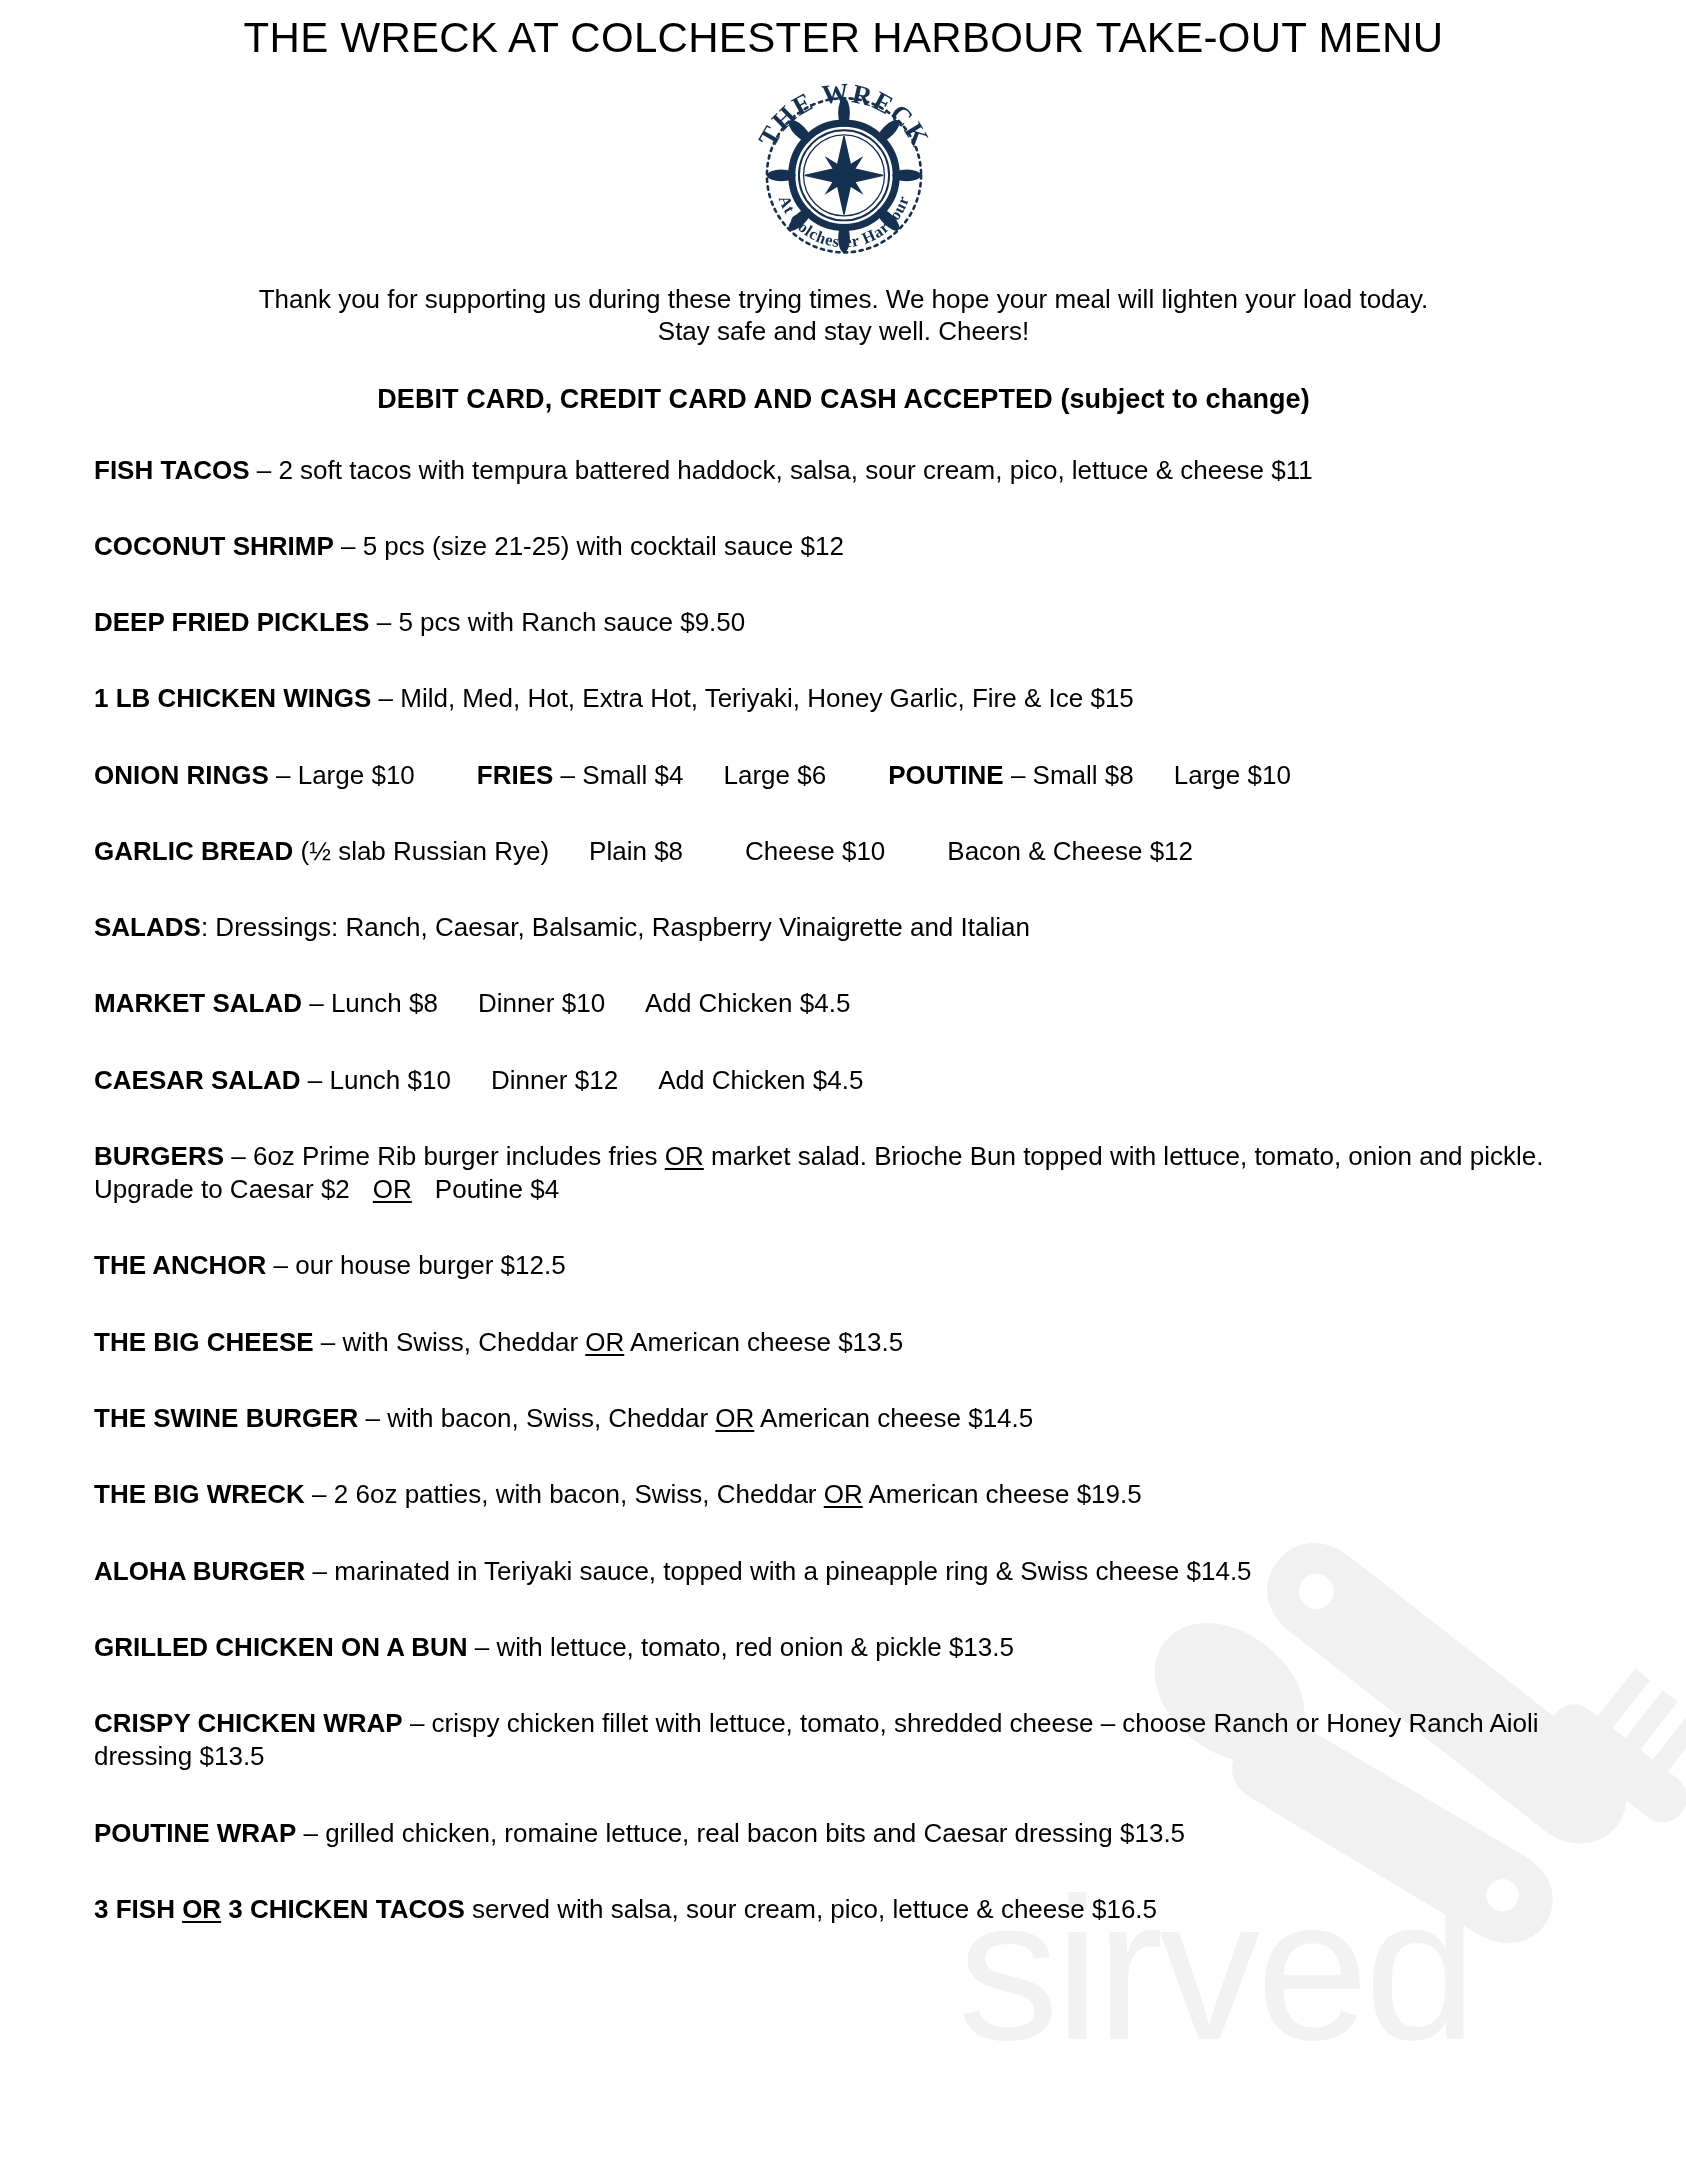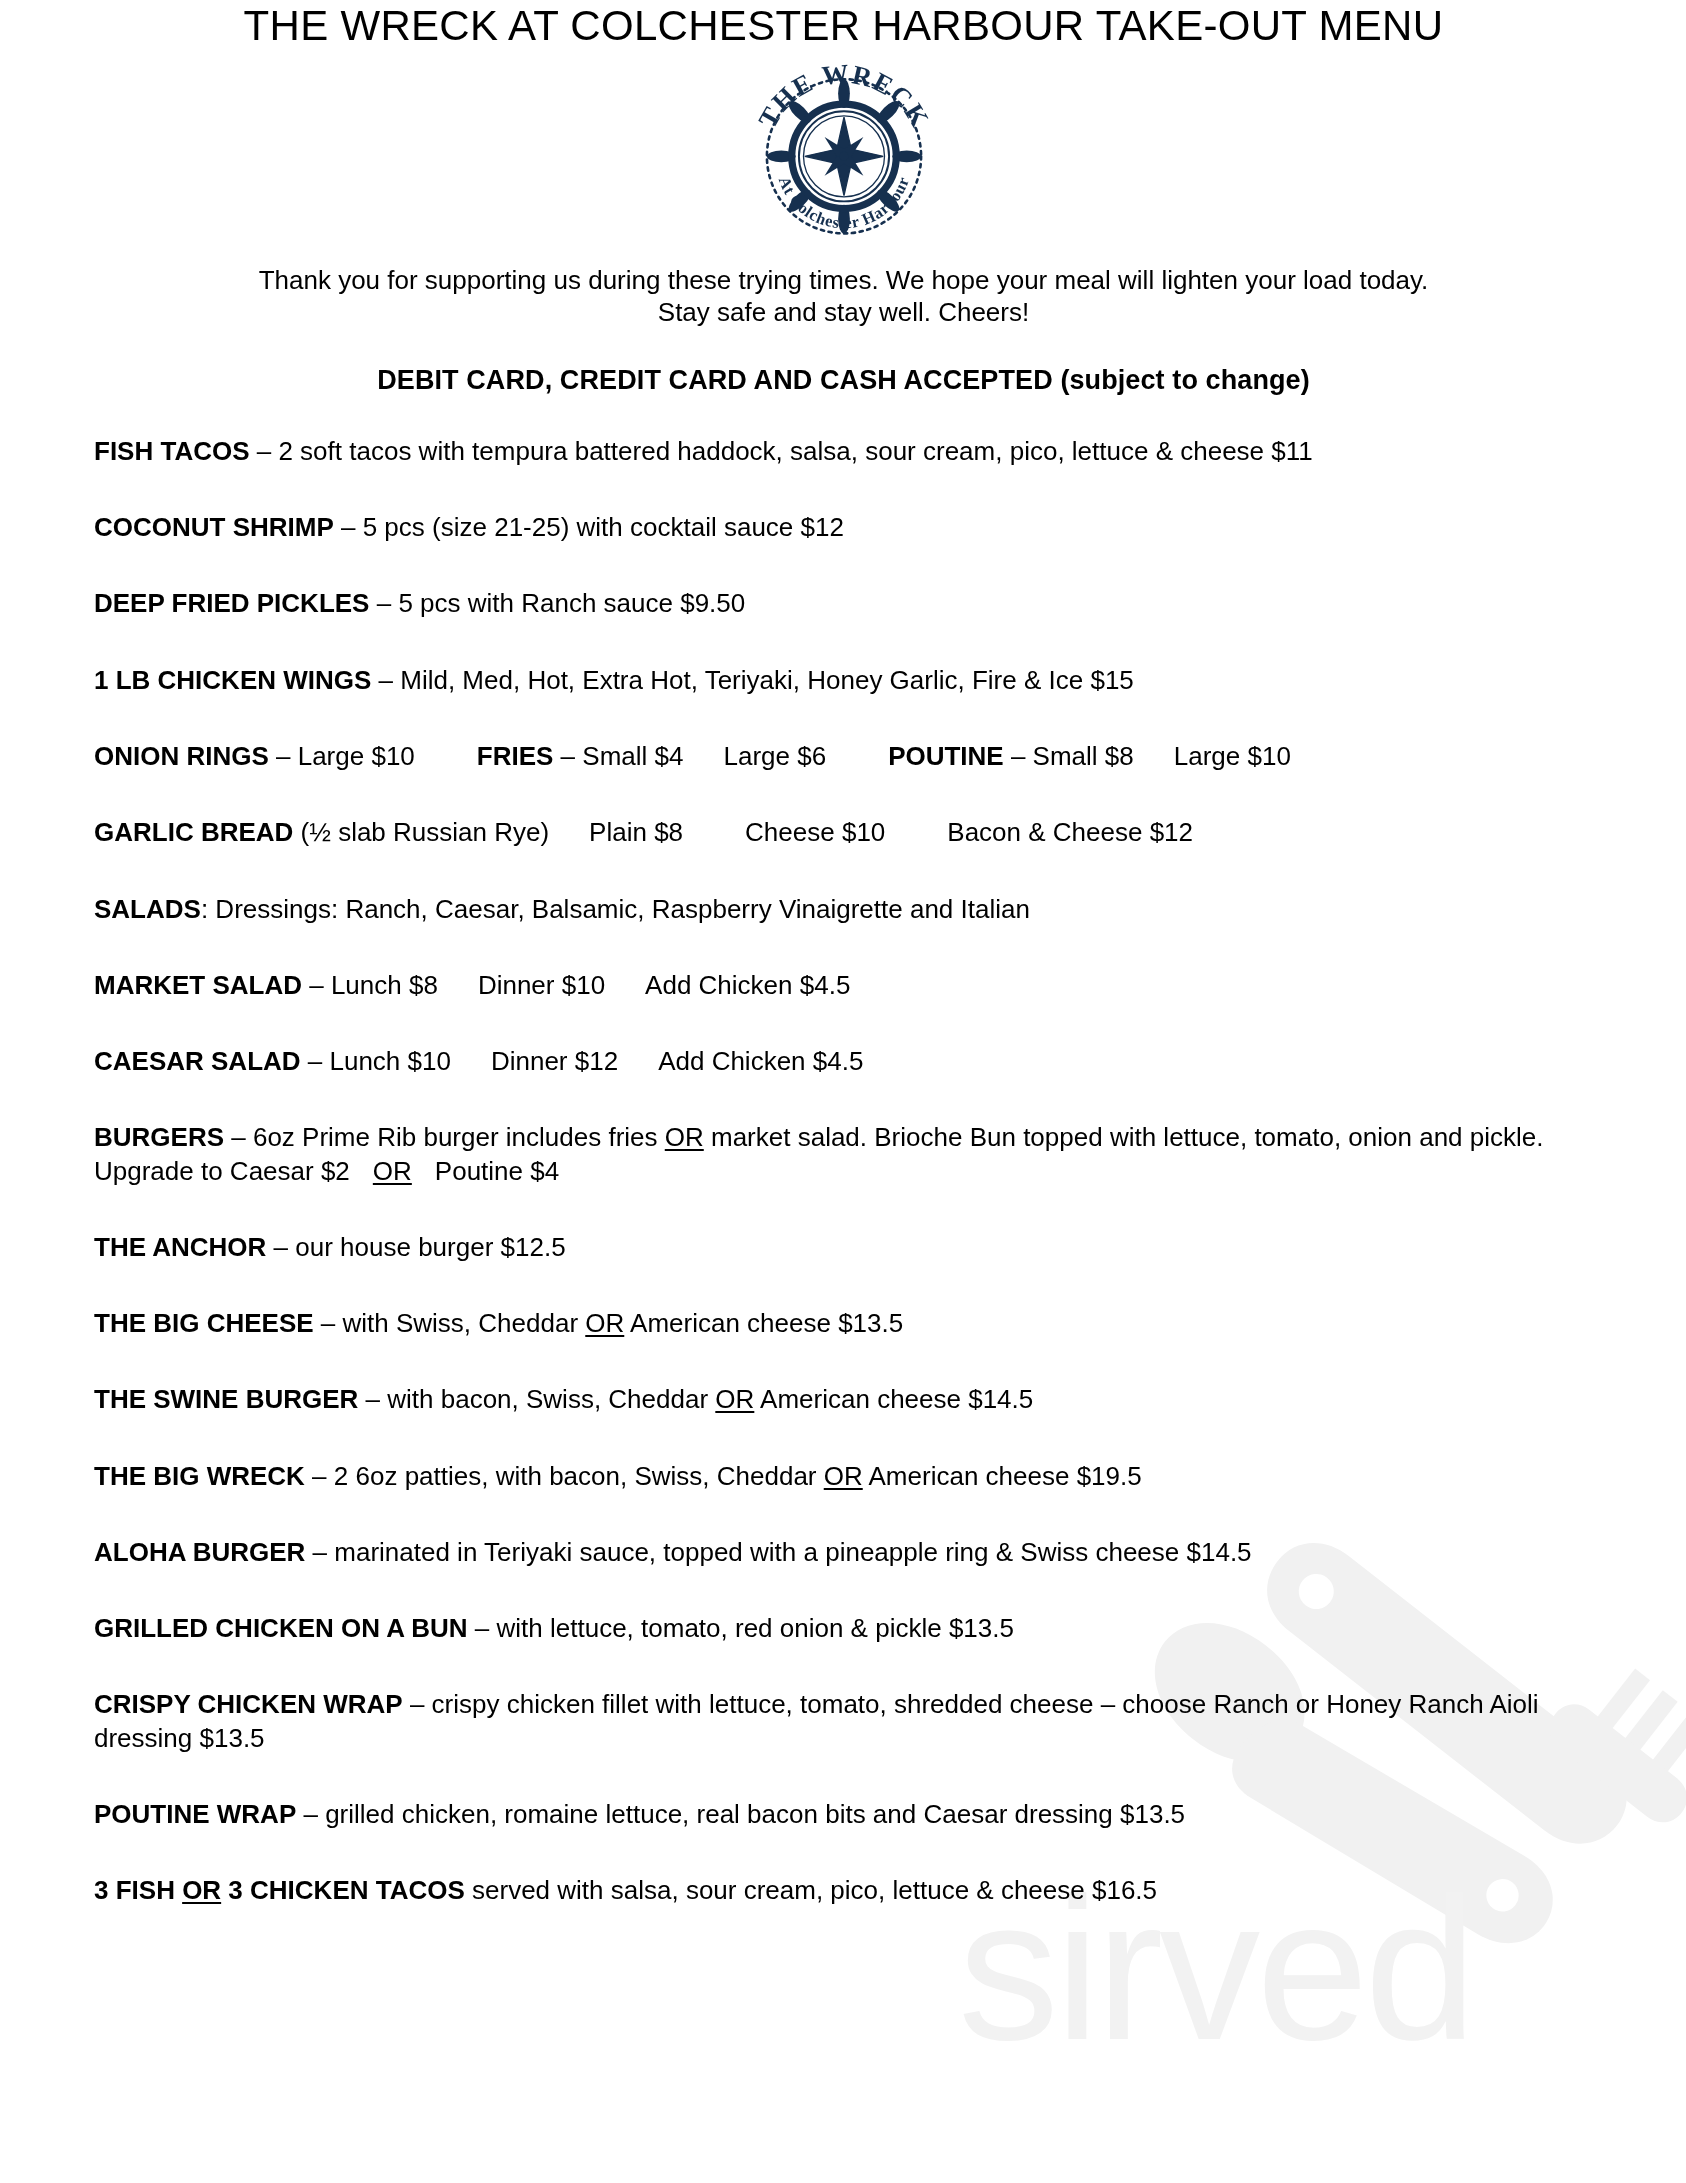--- a/index.html
+++ b/index.html
@@ -50,21 +50,21 @@
     position: relative;
     z-index: 2;
     padding: 0;
   }
 
   #page-title {
     text-align: center;
     font-size: 42px;
     font-weight: 400;
     letter-spacing: 0.3px;
-    margin: 4px;
+    margin: 16px;
     line-height: 1.05;
     color: #000;
   }
 
   #logo-wrap {
     display: flex;
     justify-content: center;
     margin-top: 9.4px;
   }
   #brand-logo { display: block; }

